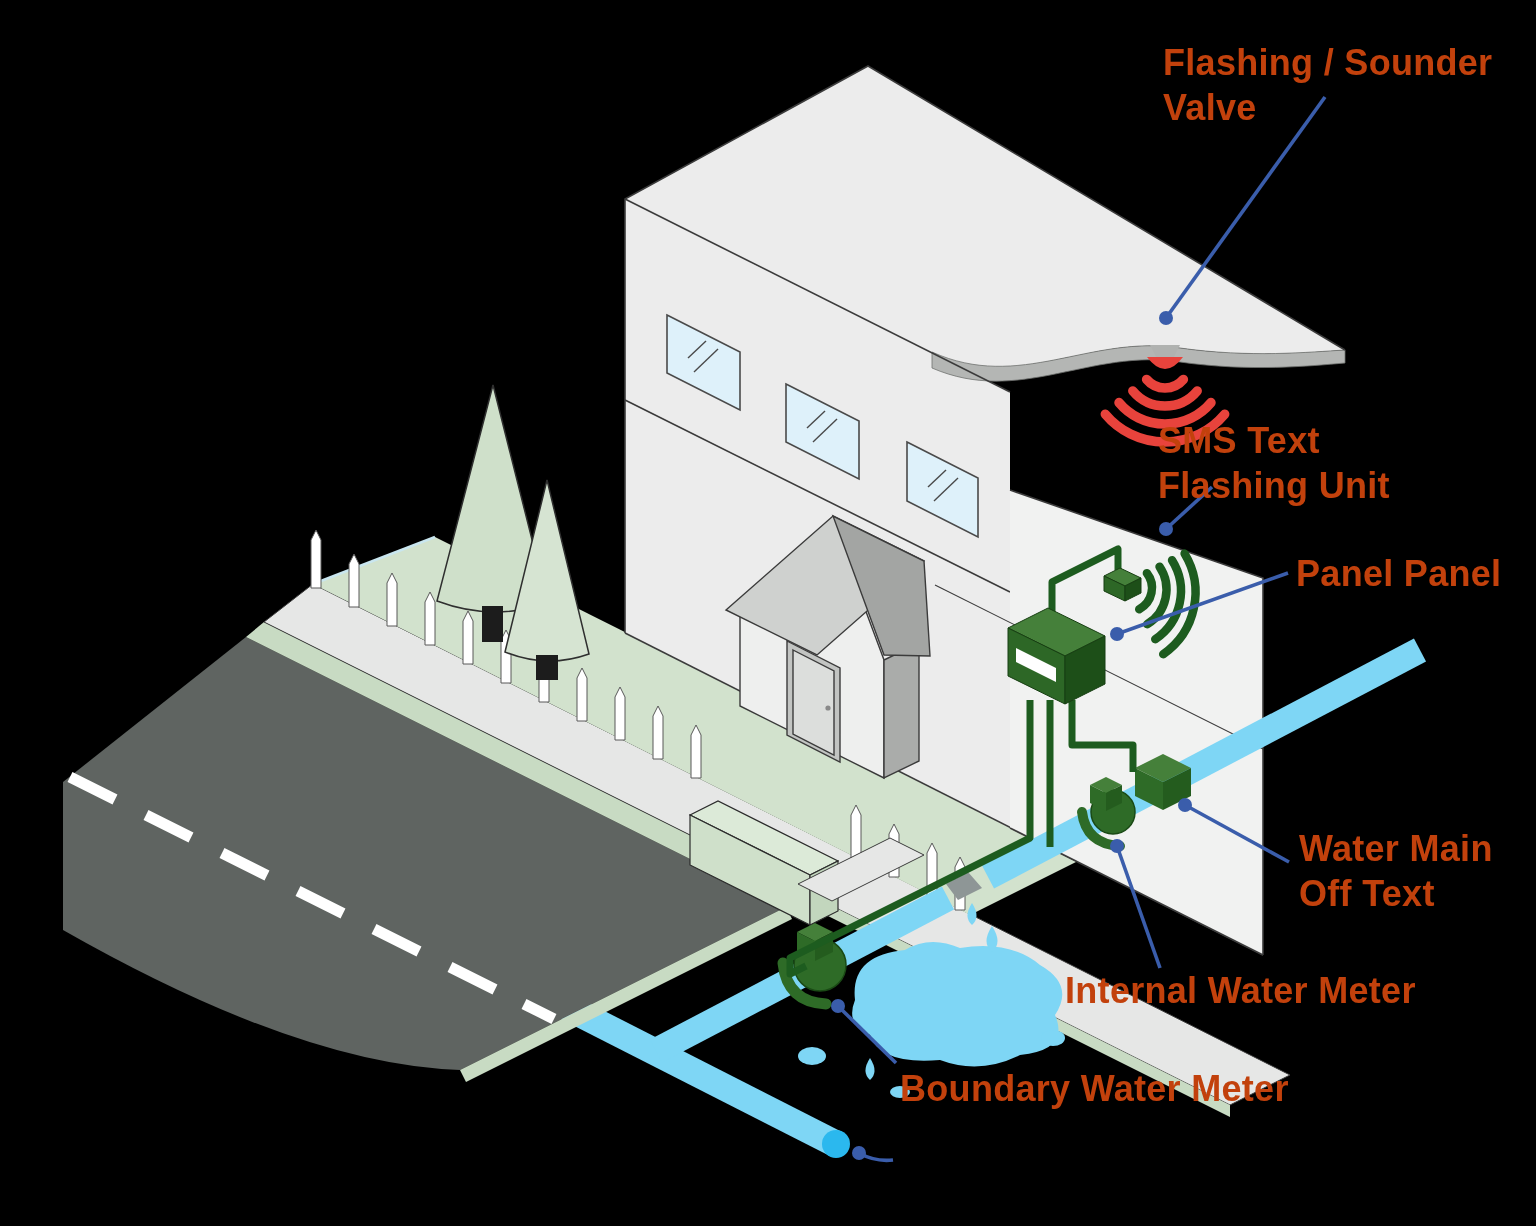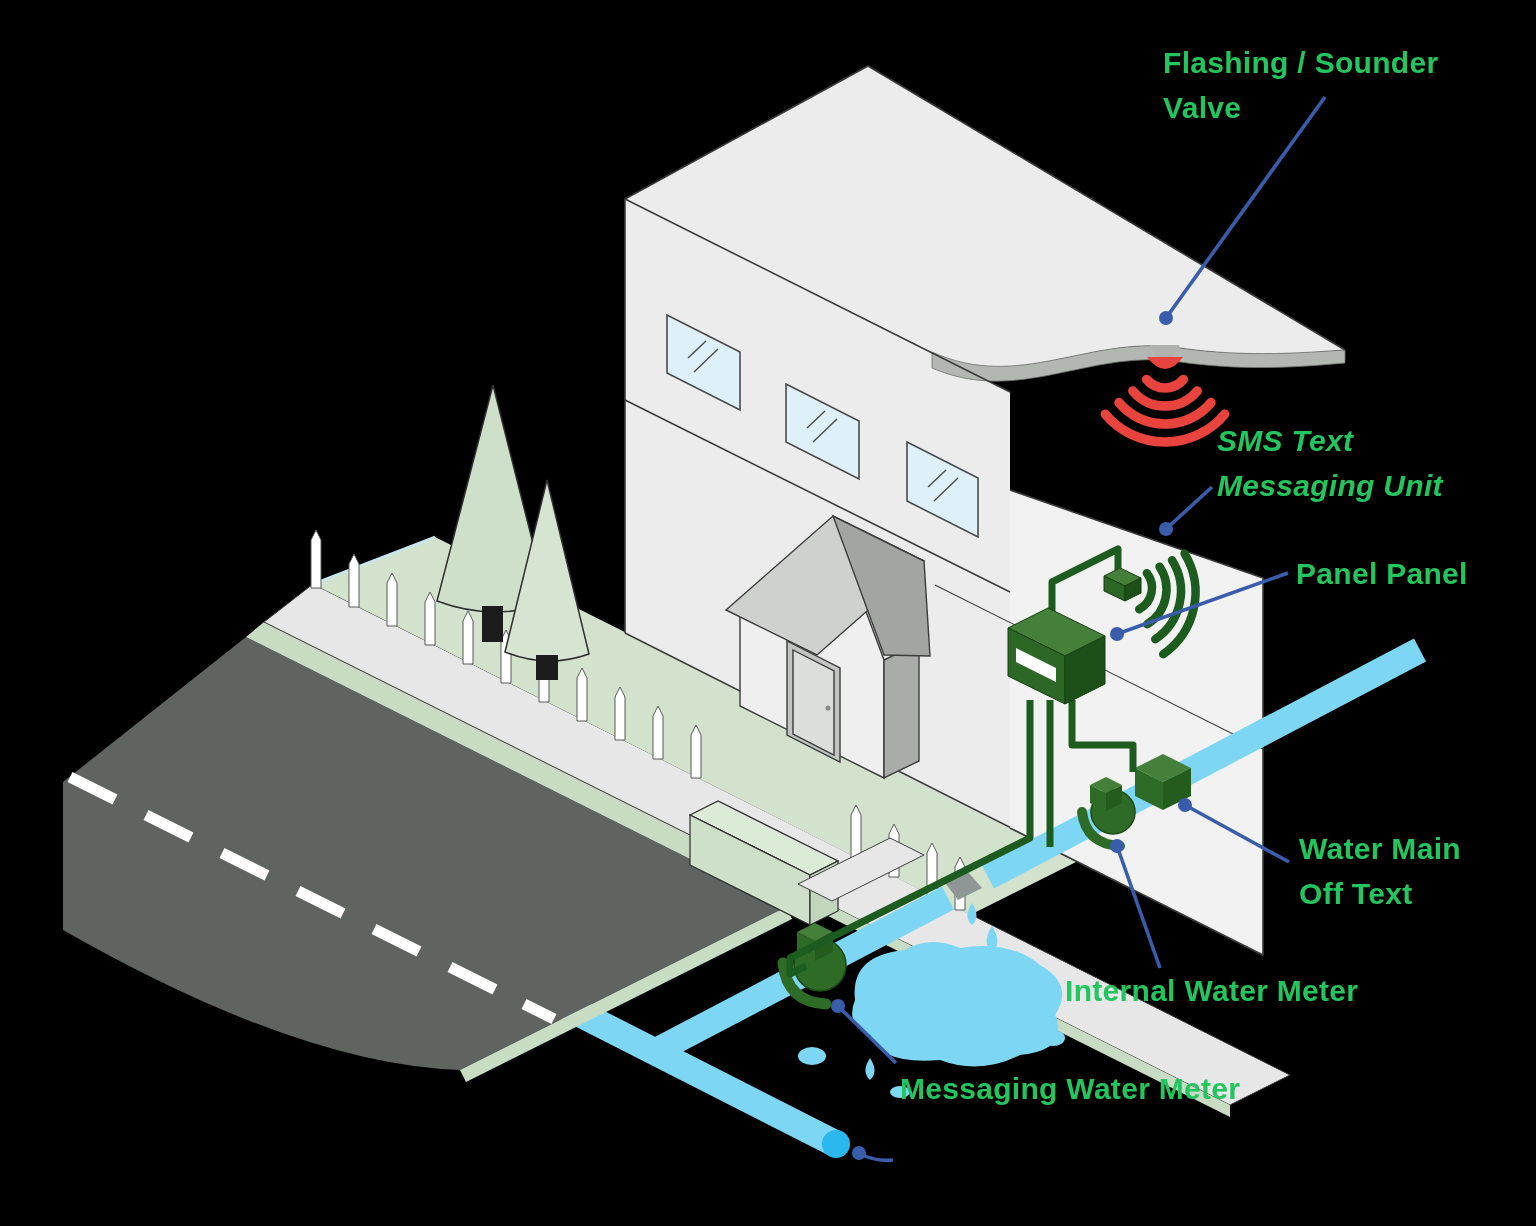--- a/index.html
+++ b/index.html
@@ -1,20 +1,20 @@
 <!DOCTYPE html>
 <html><head>
 <meta charset="utf-8">
 <title>Diagram</title>
 <style>
   html,body{margin:0;padding:0;background:#000;}
   .canvas{position:relative;width:1536px;height:1226px;background:#000;overflow:hidden;
           font-family:"Liberation Sans", sans-serif;}
   .canvas svg{position:absolute;left:0;top:0;}
-  .label{position:absolute;color:#22c55e;font-weight:700;font-size:30px;line-height:45px;
+  .label{position:absolute;color:#c2410c;font-weight:700;font-size:36px;line-height:45px;
          letter-spacing:.3px;white-space:nowrap;}
   .label span{display:block;}
 </style>
 </head>
 <body>
 
 <div class="canvas">
 <svg width="1536" height="1226" viewBox="0 0 1536 1226">
 
   <g>
@@ -224,30 +224,30 @@
           <path d="M859,1153 Q875,1162 893,1160" fill="none"></path>
           <circle cx="859" cy="1153" r="7" stroke="none"></circle>
         </g>
   </g>
 </svg>
 
   <div class="label" style="left:1163px;top:40px;">
     <span>Flashing / Sounder</span>
     <span>Valve</span>
   </div>
-  <div class="label" style="left:1217px;top:418px;font-style:italic;">
+  <div class="label" style="left:1158px;top:418px;">
     <span>SMS Text</span>
-    <span>Messaging Unit</span>
+    <span>Flashing Unit</span>
   </div>
   <div class="label" style="left:1296px;top:551px;">
     <span>Panel Panel</span>
   </div>
   <div class="label" style="left:1299px;top:826px;">
     <span>Water Main</span>
     <span>Off Text</span>
   </div>
   <div class="label" style="left:1065px;top:968px;">
     <span>Internal Water Meter</span>
   </div>
   <div class="label" style="left:900px;top:1066px;">
-    <span>Messaging Water Meter</span>
+    <span>Boundary Water Meter</span>
   </div>
 </div>
 
 </body></html>

